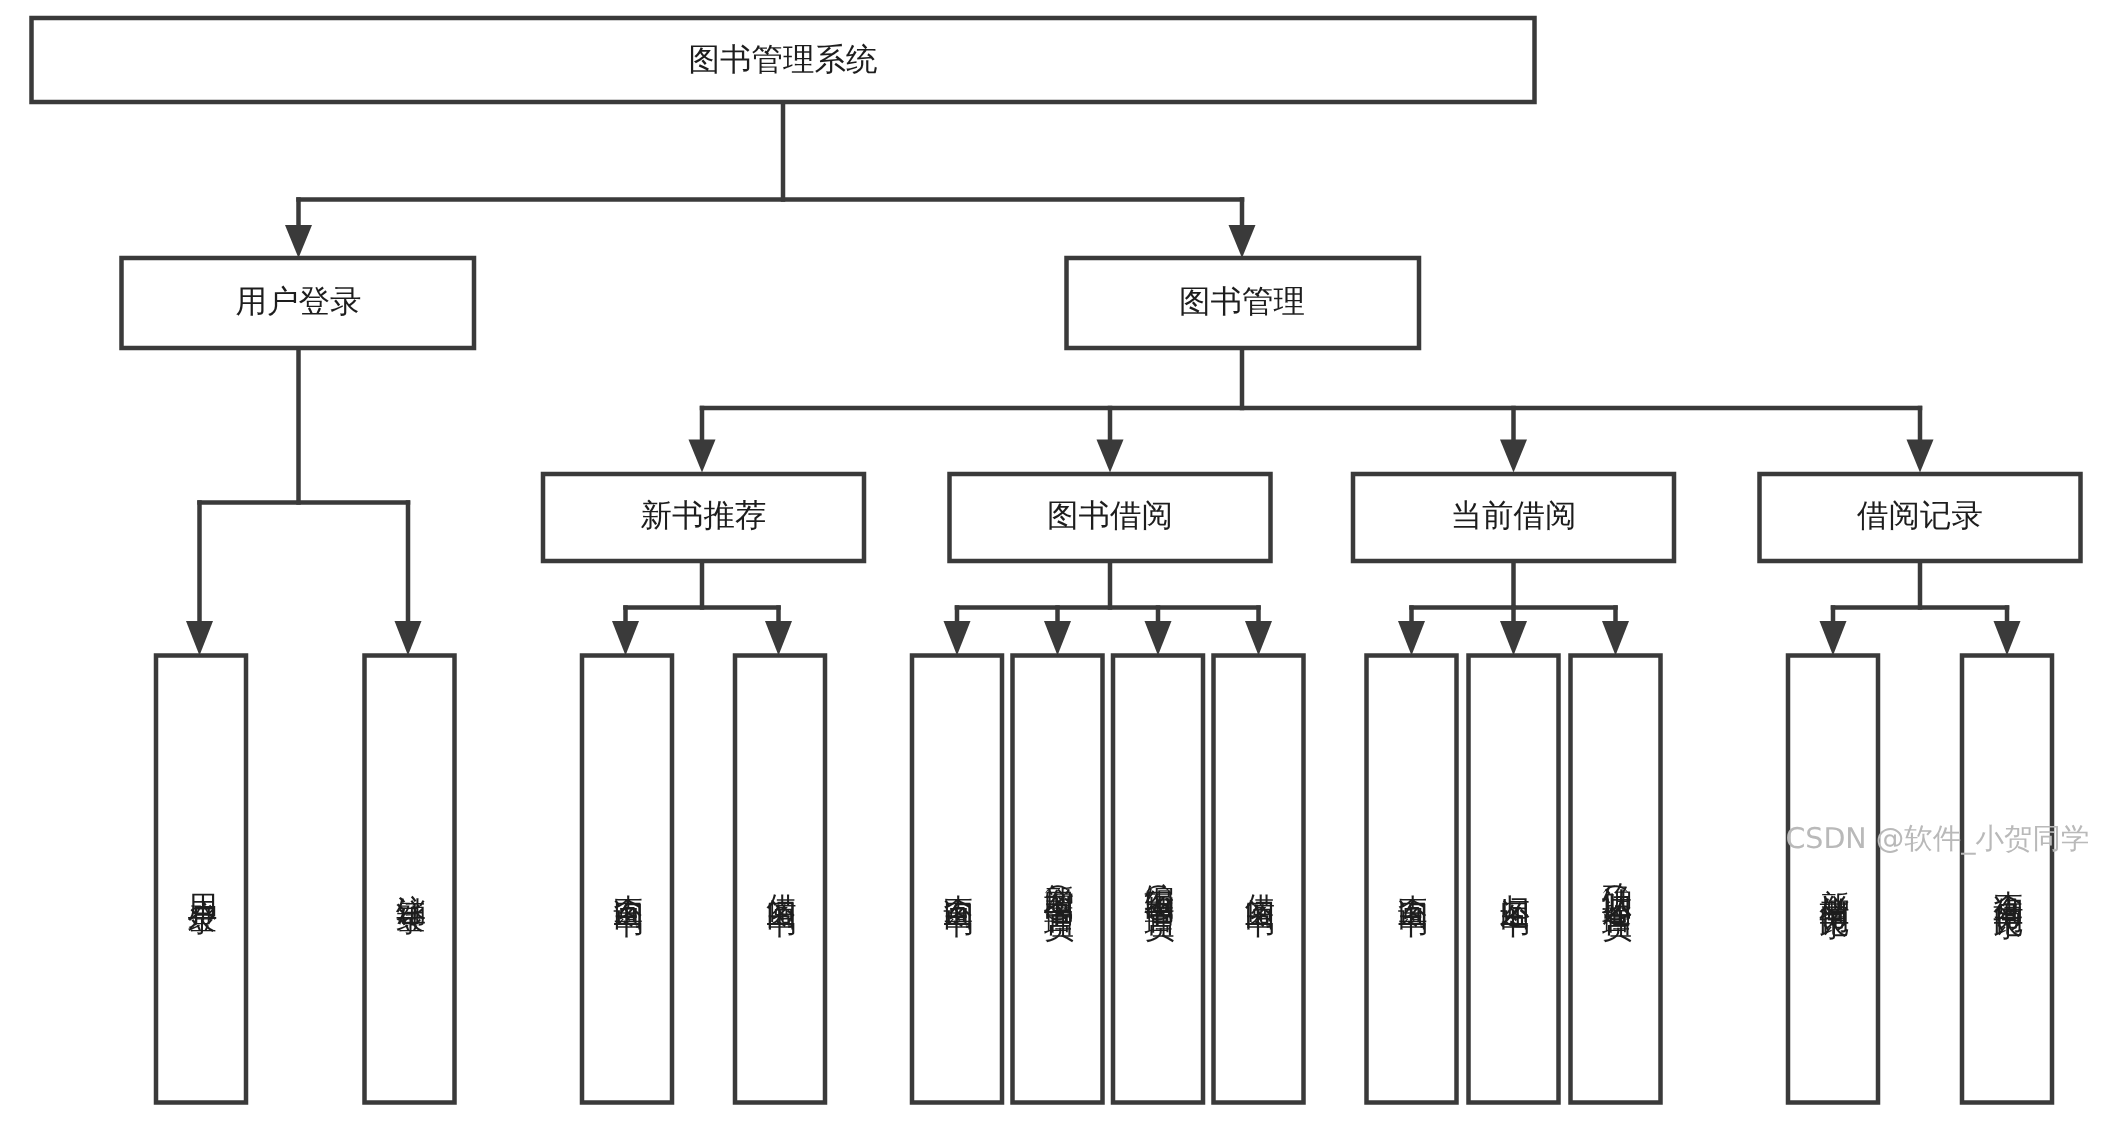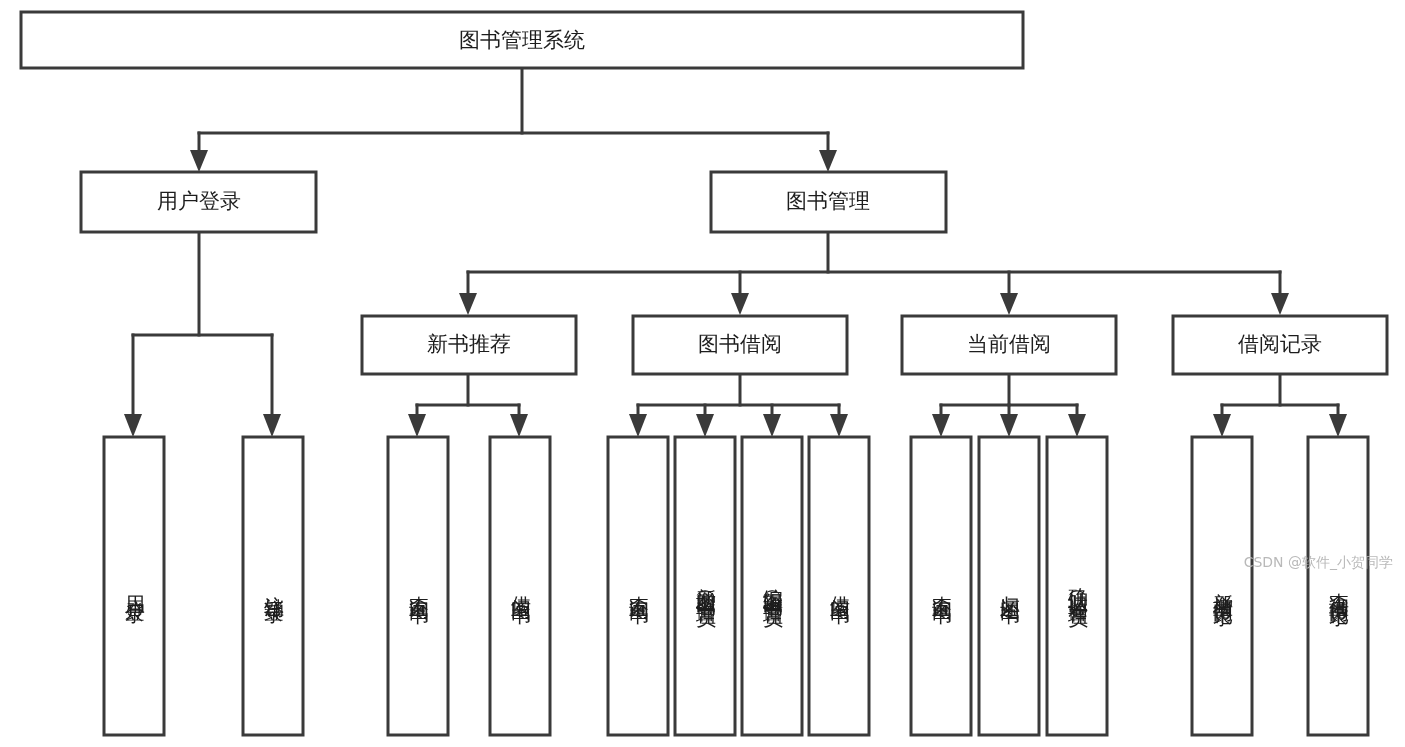--- a/index.html
+++ b/index.html
@@ -58,21 +58,21 @@
     dominant-baseline: middle;
     writing-mode: vertical-rl;
     text-orientation: upright;
     letter-spacing: 3px;
   }
   .watermark {
     position: absolute;
     right: 12px;
     bottom: 6px;
     font-family: "DejaVu Sans", "Liberation Sans", sans-serif;
-    font-size: 14px;
+    font-size: 19px;
     color: #b9b9b9;
     white-space: nowrap;
     pointer-events: none;
     user-select: none;
   }
 </style>
 </head>
 <body>
 
 <div id="diagram-root">

